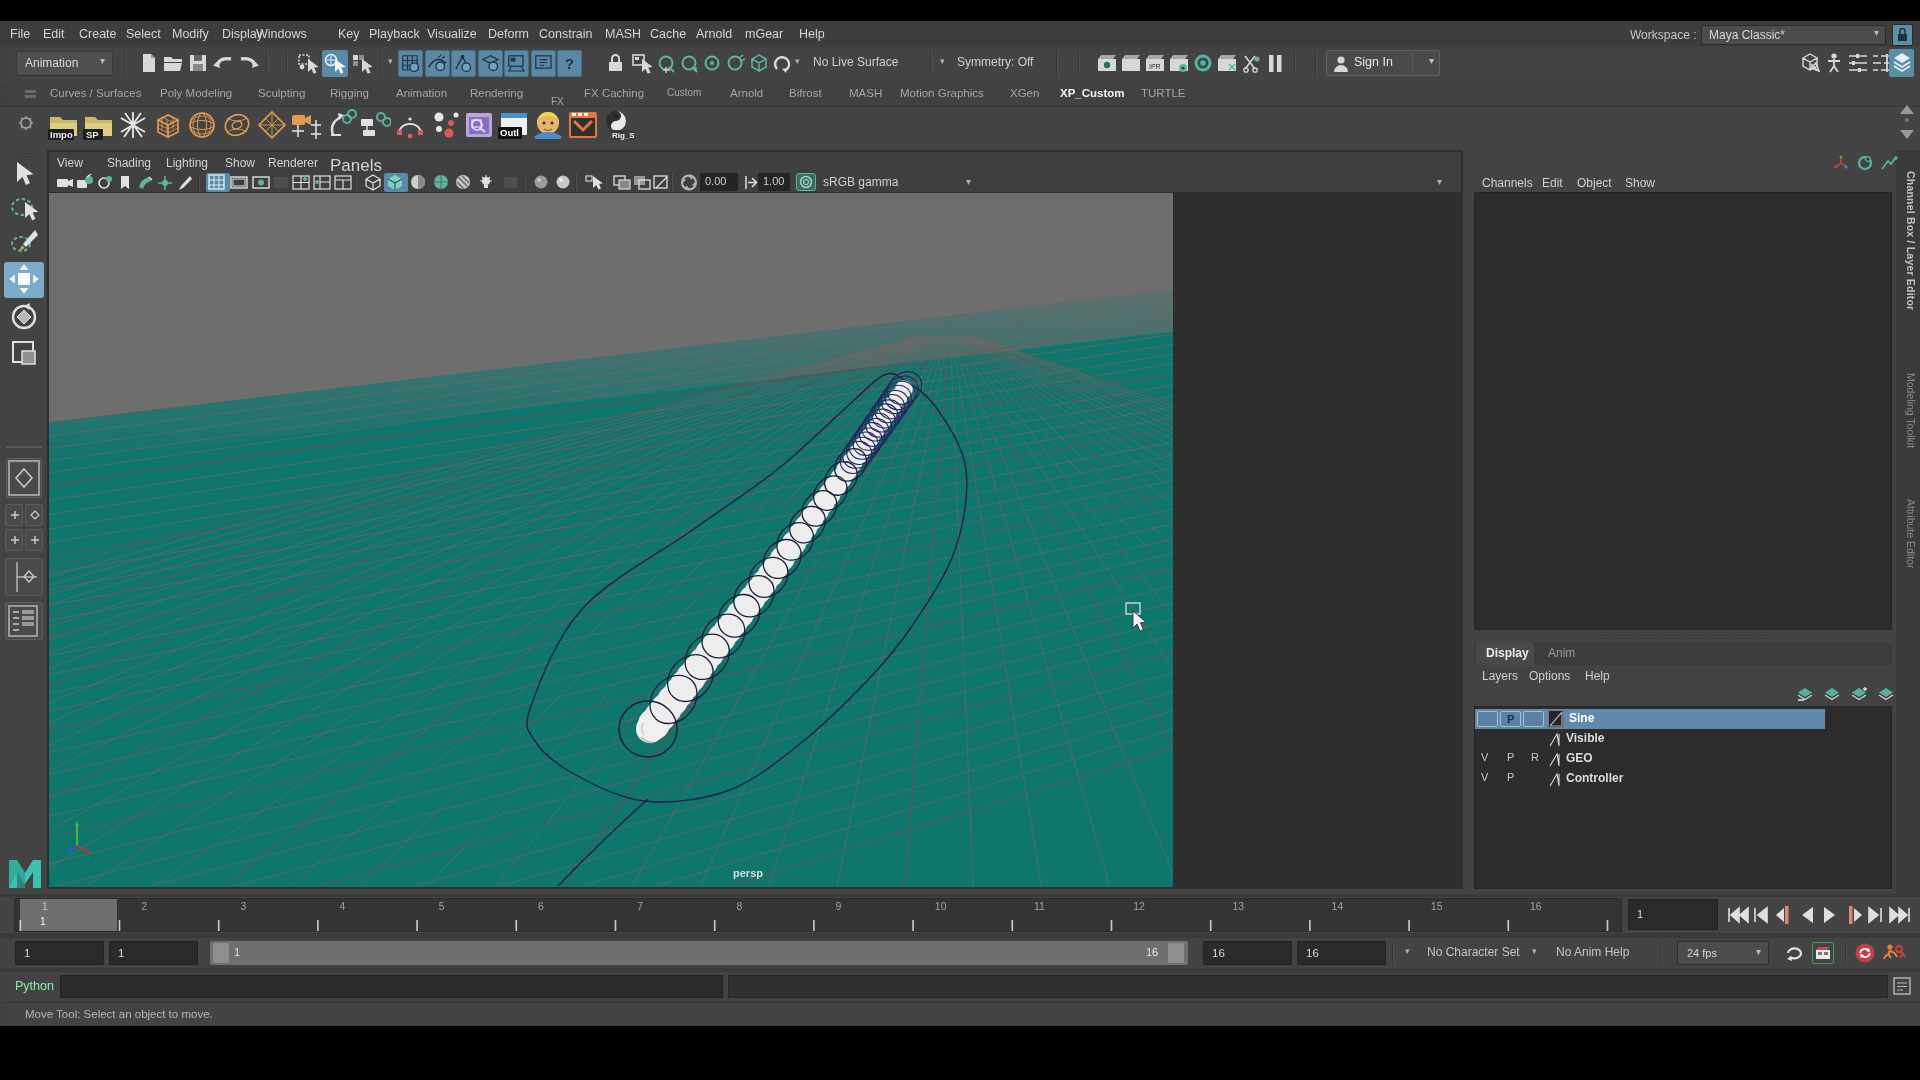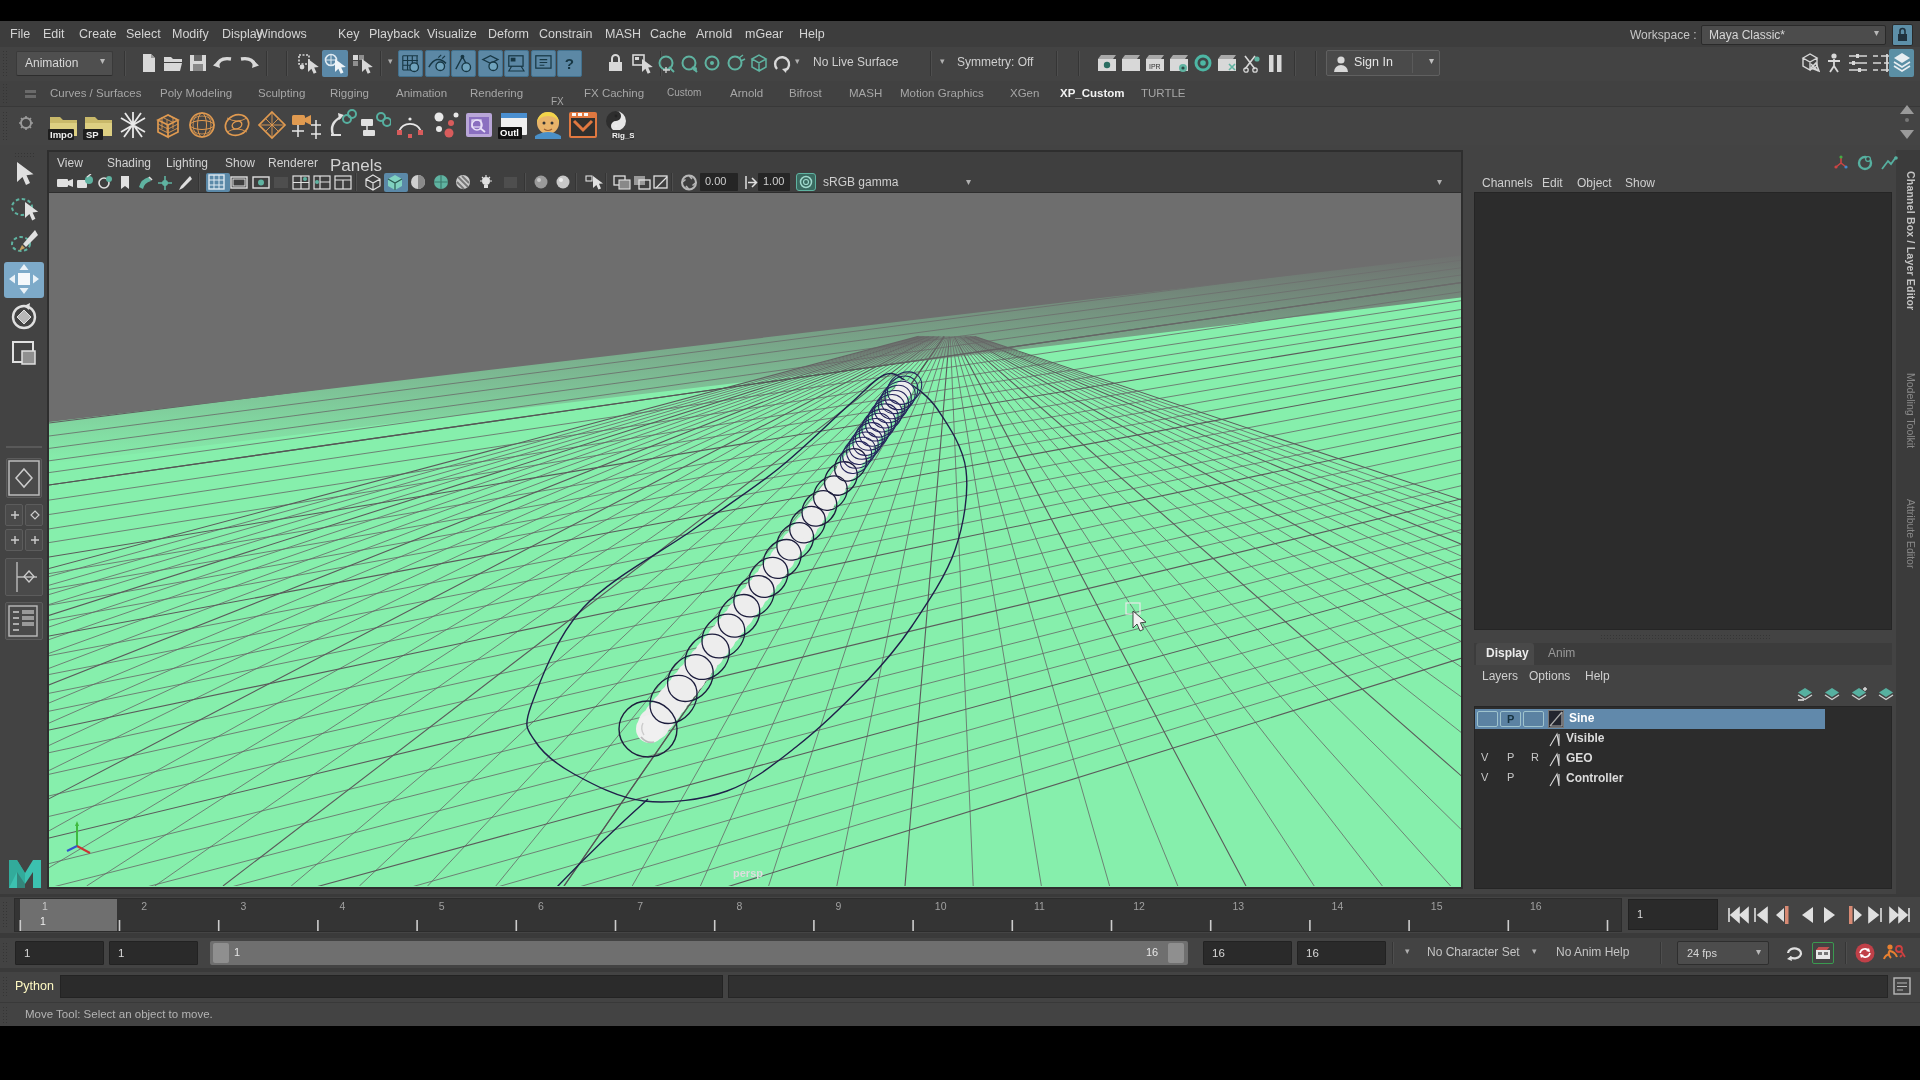--- a/index.html
+++ b/index.html
@@ -590,21 +590,21 @@
       <span style="position:absolute;left:5px;top:2px;font-size:11px;color:#cfcfcf">1.00</span>
     </div>
 <div class="abs" style="left:796px;top:152px;width:20px;height:18px;background:#3a6a60;border:1px solid #5fb3a1;border-radius:3px"></div>
 <svg class="abs" style="left:798px;top:154px" width="16" height="14" viewBox="0 0 16 14">
       <circle cx="8" cy="7" r="5.5" fill="none" stroke="#9fd8cc" stroke-width="1.5"></circle>
       <circle cx="8" cy="7" r="2.5" fill="none" stroke="#9fd8cc" stroke-width="1.2"></circle>
     </svg>
 <div class="t" style="left:823px;top:154px;font-size:12px;color:#cfcfcf">sRGB gamma</div>
 <div class="t" style="left:966px;top:155px;color:#b0b0b0;font-size:10px">▾</div>
 <div class="t" style="left:1437px;top:155px;color:#b0b0b0;font-size:10px">▾</div>
-<div class="abs" style="left:49px;top:172px;width:1412px;height:694px;background:#86efac;overflow:hidden">
+<div class="abs" style="left:49px;top:172px;width:1124px;height:694px;background:#0f766e;overflow:hidden">
       <svg width="1412" height="693" viewBox="0 0 1412 693" style="position:absolute;left:0;top:0">
         <defs>
           <clipPath id="vpclip">
             <rect x="0" y="0" width="1412" height="693"></rect>
           </clipPath>
           <linearGradient id="fade" x1="0" y1="0" x2="0" y2="1">
             <stop offset="0" stop-color="#6e6e6e" stop-opacity="1"></stop>
             <stop offset="1" stop-color="#6e6e6e" stop-opacity="0"></stop>
           </linearGradient>
         </defs>
@@ -907,21 +907,21 @@
       <path d="M15 6 l1 4 l-4 -1 z M7 16 l-1 -4 l4 1 z" fill="#fff"></path>
     </svg>
 <svg class="abs" style="left:1882px;top:921px" width="24" height="22" viewBox="0 0 24 22">
       <circle cx="8" cy="5" r="2.6" fill="#e88030"></circle>
       <path d="M8 8 q-3 4 1 8 M8 9 q5 1 7 6 M8 12 q-5 1 -6 5" stroke="#e88030" stroke-width="2" fill="none"></path>
       <circle cx="17" cy="7" r="3" fill="none" stroke="#d04040" stroke-width="1.8"></circle>
       <path d="M19 9 l4 6 m-3 -2 l-2 2" stroke="#d04040" stroke-width="1.8"></path>
     </svg>
 <div class="abs" style="left:0;top:947px;width:1920px;height:4px;background:#3a3a3a"></div>
 <div class="grip" style="left:2px;top:955px;height:20px"></div>
-<div class="t" style="left:15px;top:958px;font-size:12.5px;color:#fef9c3">Python</div>
+<div class="t" style="left:15px;top:958px;font-size:12.5px;color:#86efac">Python</div>
 <div class="abs" style="left:60px;top:954px;width:663px;height:23px;background:#2b2b2b;border:1px solid #232323"></div>
 <div class="abs" style="left:728px;top:954px;width:1160px;height:23px;background:#303030;border:1px solid #262626"></div>
 <svg class="abs" style="left:1893px;top:956px" width="19" height="19" viewBox="0 0 19 19">
       <rect x="1" y="1" width="16" height="16" fill="none" stroke="#b8b8b8" stroke-width="1.4"></rect>
       <path d="M4 6 h10 M4 9.5 h10 M4 13 h6" stroke="#b8b8b8" stroke-width="1.2"></path>
     </svg>
 <div class="abs" style="left:0;top:981px;width:1920px;height:1px;background:#393939"></div>
 <div class="grip" style="left:2px;top:985px;height:17px"></div>
 <div class="t" style="left:25px;top:987px;font-size:11.5px;color:#b4b4b4">Move Tool: Select an object to move.</div>
 </div>

